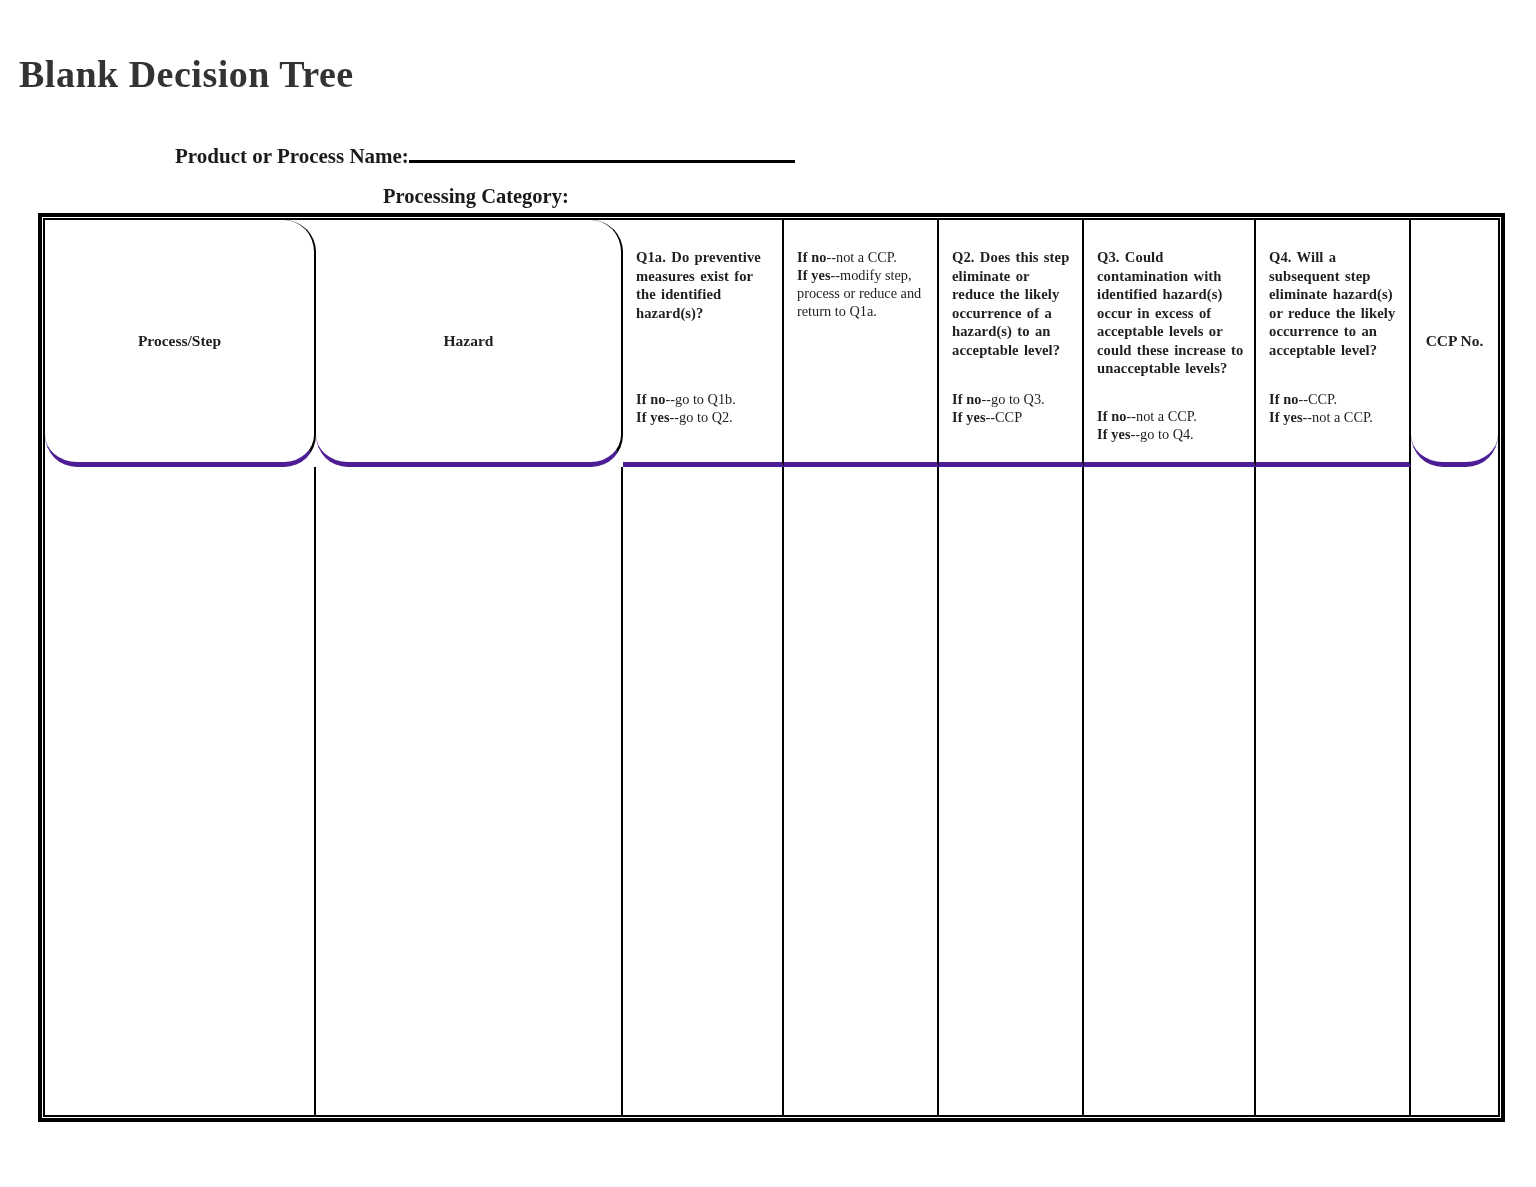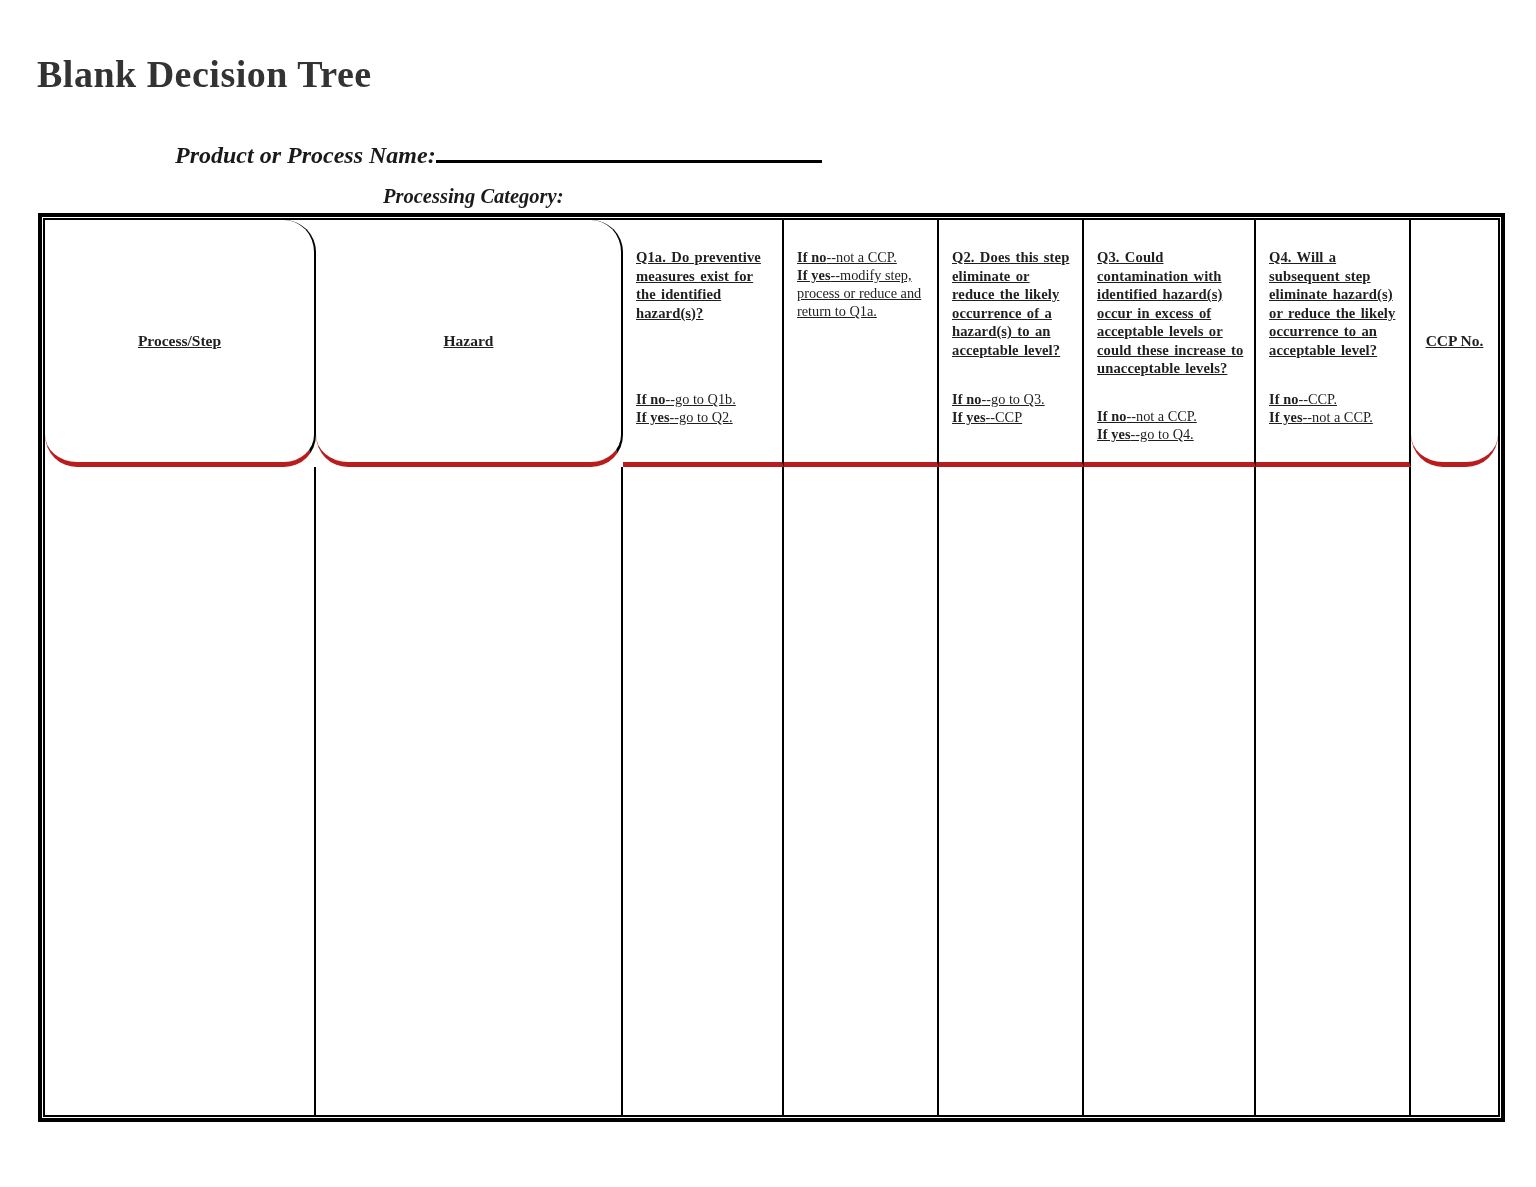--- a/index.html
+++ b/index.html
@@ -11,54 +11,52 @@
     width: 1536px;
     height: 1187px;
     position: relative;
     overflow: hidden;
     font-family: "Liberation Serif", serif;
     color: #1f1f1f;
   }
 
   .doc-title {
     position: absolute;
-    left: 37px;
+    left: 19px;
     top: 52px;
     font-size: 38px;
     font-weight: 700;
     color: #333333;
     letter-spacing: 0.5px;
     white-space: nowrap;
   }
 
   .product-row {
     position: absolute;
     left: 175px;
     top: 139px;
-    font-size: 24px;
+    font-size: 21px;
     font-weight: 700;
     color: #1a1a1a;
     white-space: nowrap;
-    font-style: italic;
   }
   .product-fill-line {
     display: inline-block;
     width: 386px;
     height: 21px;
     border-bottom: 3px solid #000000;
     vertical-align: baseline;
   }
 
   .category-label {
     position: absolute;
     left: 383px;
     top: 185px;
     font-size: 20.5px;
     font-weight: 700;
-    font-style: italic;
     color: #1a1a1a;
     white-space: nowrap;
   }
 
   
   .decision-table {
     position: absolute;
     left: 43px;
     top: 218px;
     width: 1457px;
@@ -72,21 +70,21 @@
     grid-template-rows: 247px 1fr;
     background: #ffffff;
   }
 
   .cell {
     box-sizing: border-box;
     border-right: 2px solid #000000;
   }
   .cell.last-col { border-right: none; }
 
-  .hcell { border-bottom: 5px solid #b91c1c; text-decoration: underline; }
+  .hcell { border-bottom: 5px solid #4c1d95; }
 
   .center-cell {
     display: flex;
     align-items: center;
     justify-content: center;
     font-weight: 700;
     font-size: 15.5px;
     text-align: center;
     border-radius: 32px;
   }

